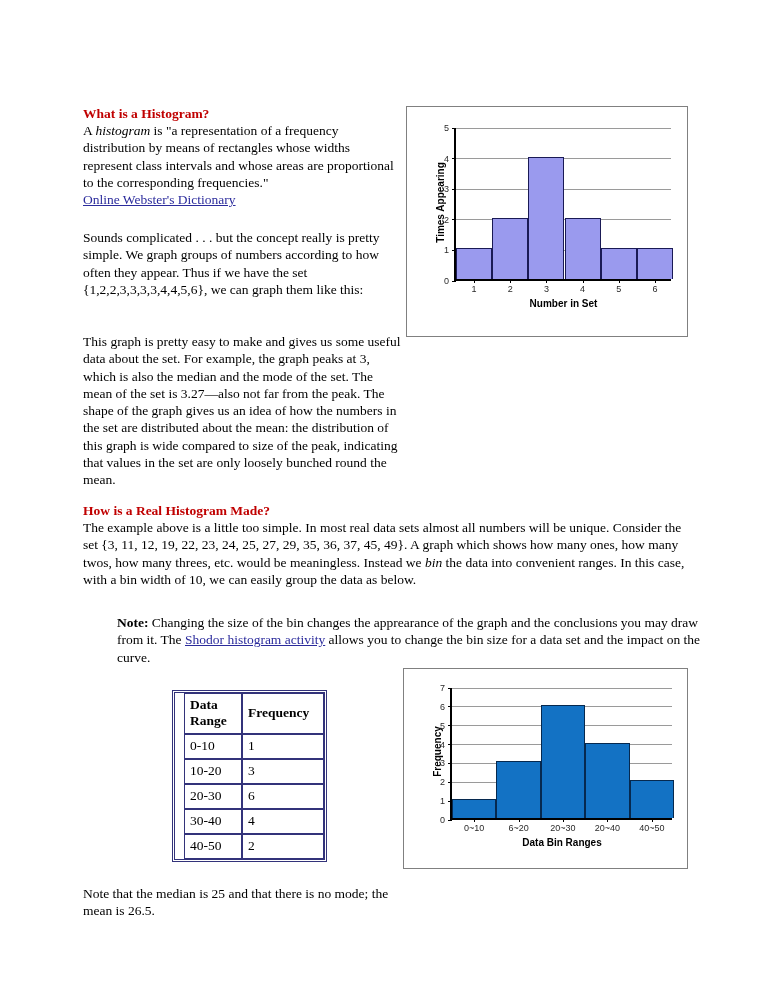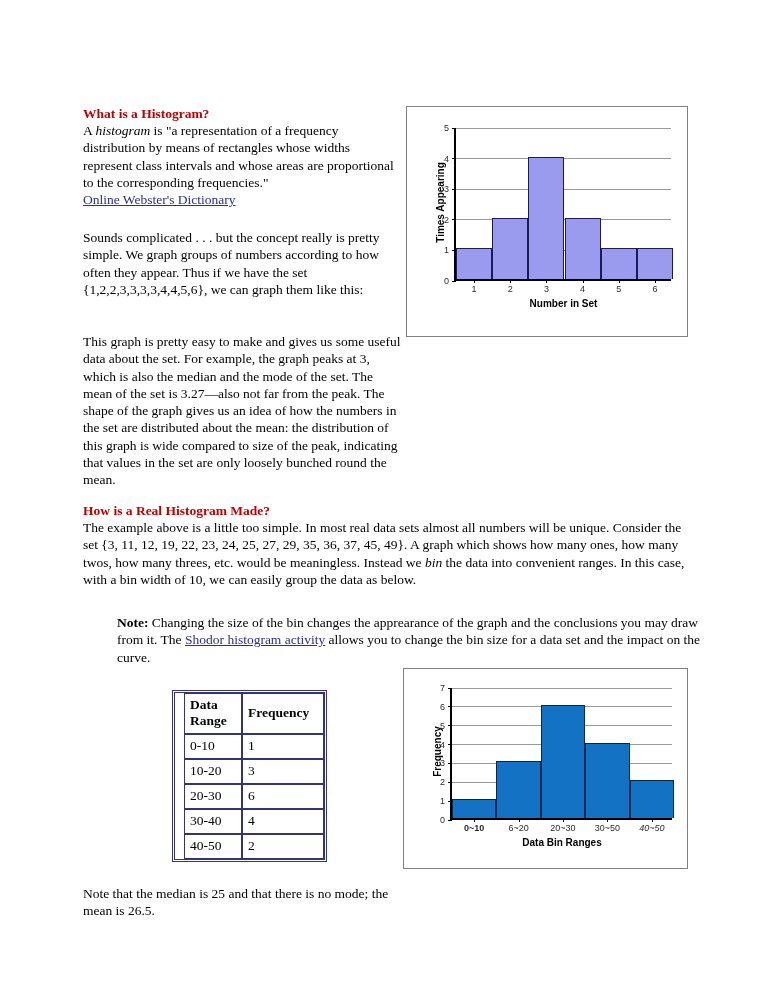--- a/index.html
+++ b/index.html
@@ -319,32 +319,32 @@
       <div class="tick-mark" style="top: 37.2143px;"></div>
       <div class="ytick-label" style="top: 37.7143px;">5</div>
       <div class="gridline" style="top: 18.3571px;"></div>
       <div class="tick-mark" style="top: 18.3571px;"></div>
       <div class="ytick-label" style="top: 18.8571px;">6</div>
       <div class="gridline" style="top: -0.5px;"></div>
       <div class="tick-mark" style="top: -0.5px;"></div>
       <div class="ytick-label" style="top: 0px;">7</div>
       <div class="bar style-b" style="left: 0px; width: 44.4px; height: 18.8571px;"></div>
       <div class="xtick-mark" style="left: 22.2px;"></div>
-      <div class="xtick-label" style="left: 0px; width: 44.4px; font-weight: bold;">0~10</div>
+      <div class="xtick-label" style="left: 0px; width: 44.4px;">0~10</div>
       <div class="bar style-b" style="left: 44.4px; width: 44.4px; height: 56.5714px;"></div>
       <div class="xtick-mark" style="left: 66.6px;"></div>
       <div class="xtick-label" style="left: 44.4px; width: 44.4px;">6~20</div>
       <div class="bar style-b" style="left: 88.8px; width: 44.4px; height: 113.143px;"></div>
       <div class="xtick-mark" style="left: 111px;"></div>
       <div class="xtick-label" style="left: 88.8px; width: 44.4px;">20~30</div>
       <div class="bar style-b" style="left: 133.2px; width: 44.4px; height: 75.4286px;"></div>
       <div class="xtick-mark" style="left: 155.4px;"></div>
-      <div class="xtick-label" style="left: 133.2px; width: 44.4px;">30~50</div>
+      <div class="xtick-label" style="left: 133.2px; width: 44.4px;">20~40</div>
       <div class="bar style-b" style="left: 177.6px; width: 44.4px; height: 37.7143px;"></div>
       <div class="xtick-mark" style="left: 199.8px;"></div>
-      <div class="xtick-label" style="left: 177.6px; width: 44.4px; font-style: italic;">40~50</div>
+      <div class="xtick-label" style="left: 177.6px; width: 44.4px;">40~50</div>
     </div>
 
   <div id="closing-para">
     <div class="body-text">Note that the median is 25 and that there is no mode; the mean is 26.5.</div>
   </div>
 
 </div>
 
 </body></html>

